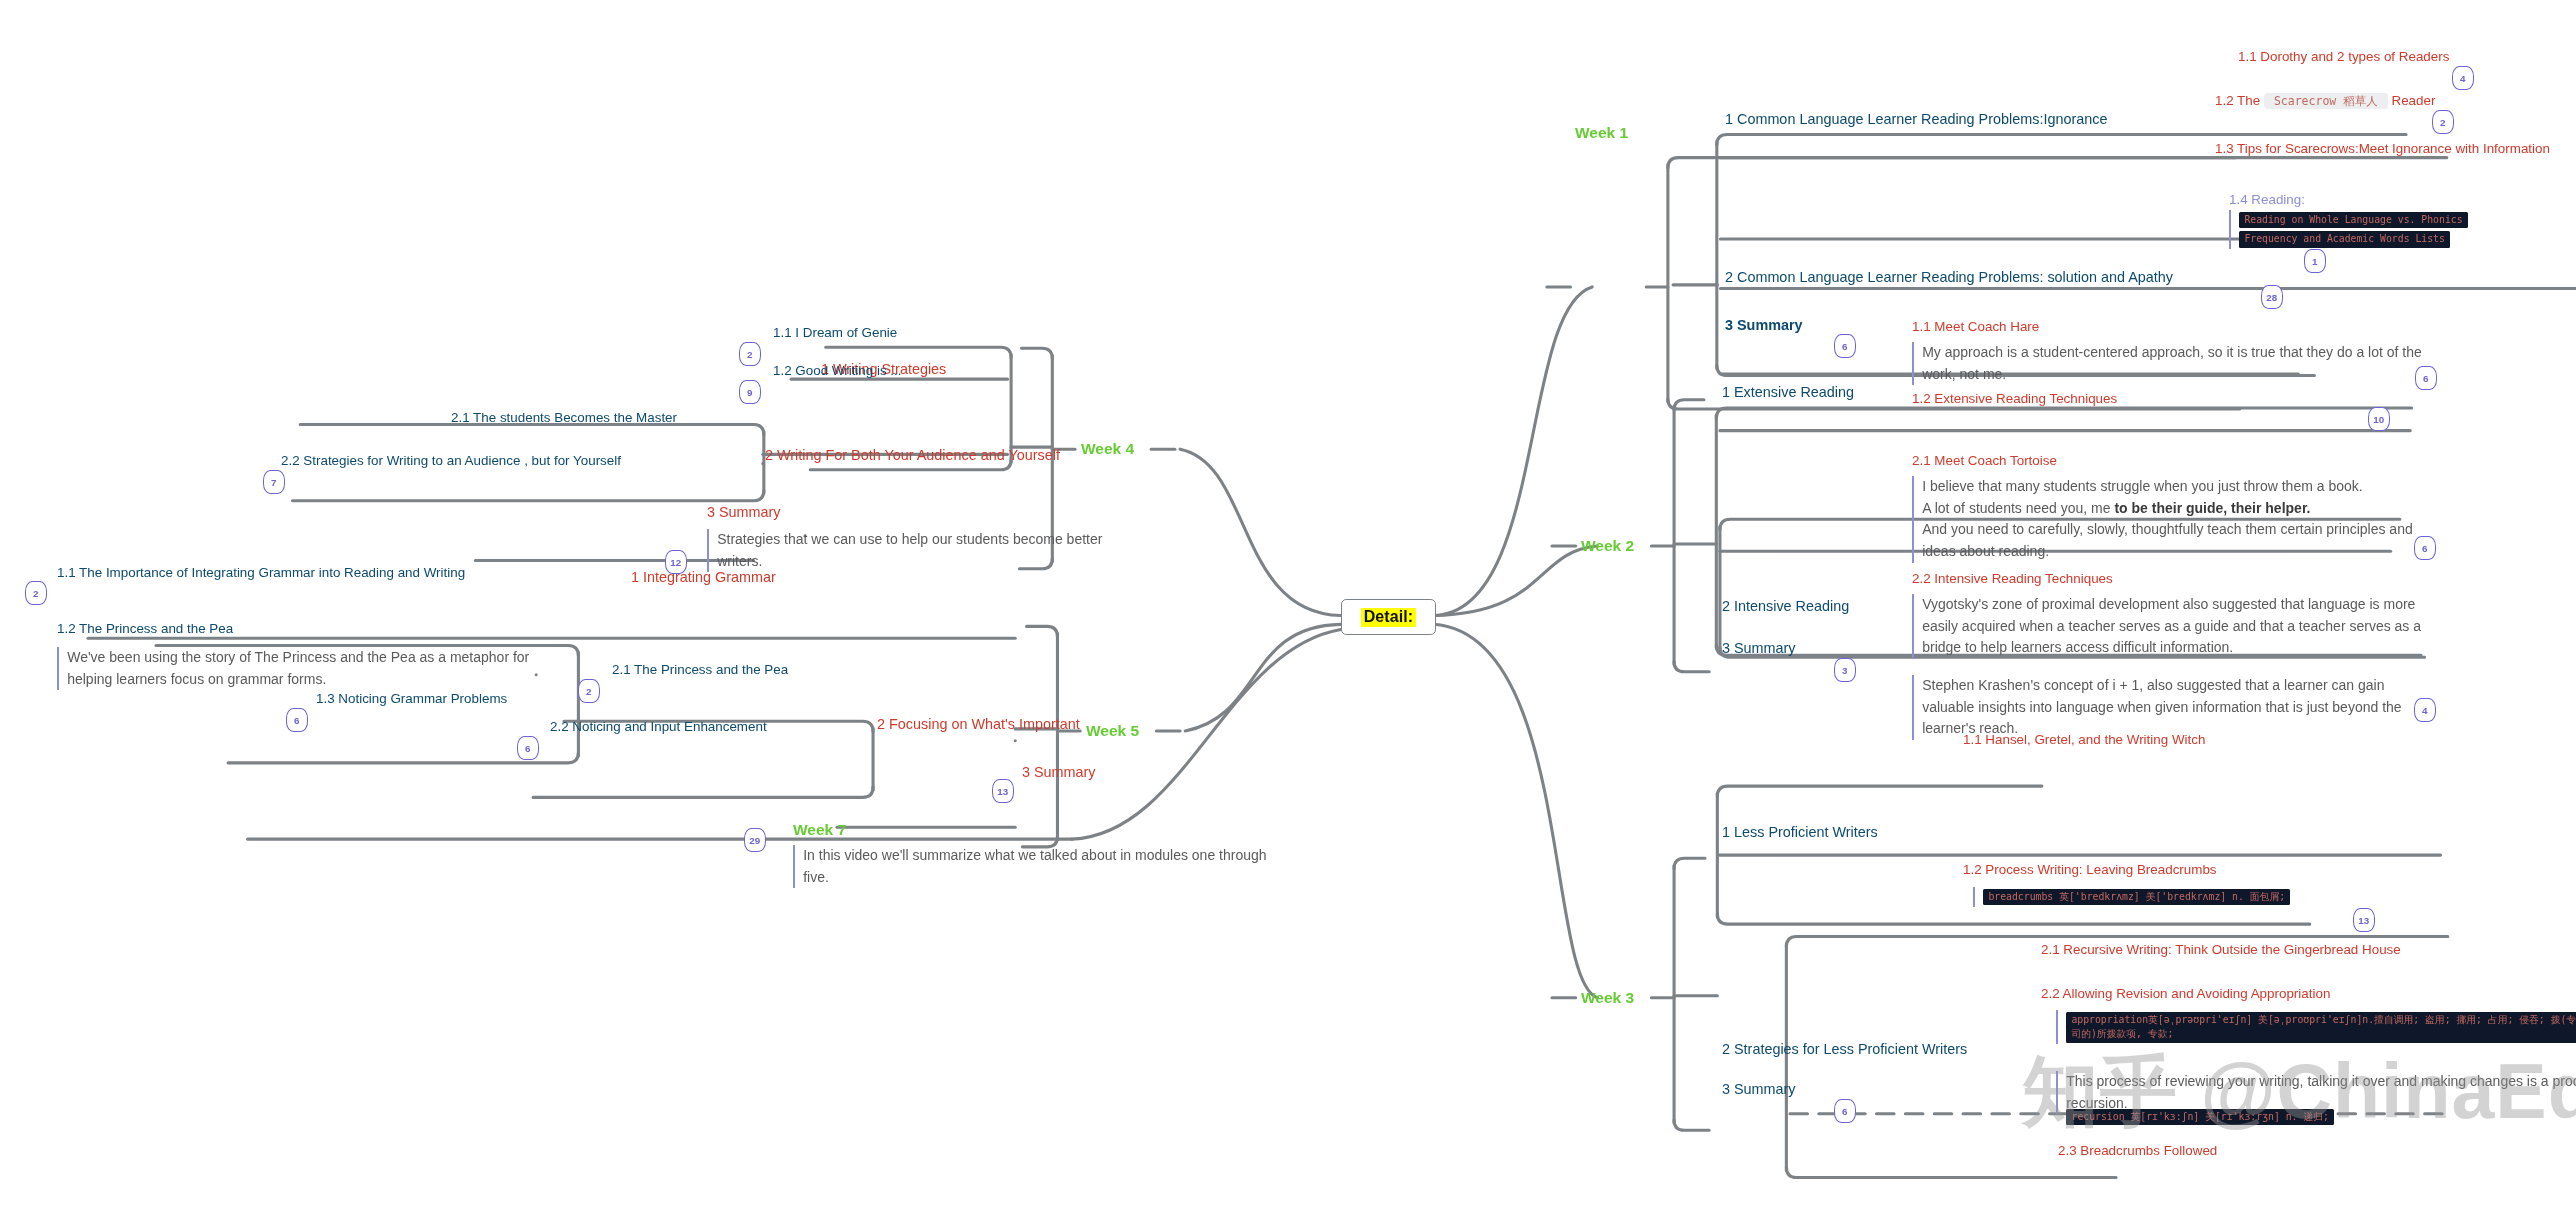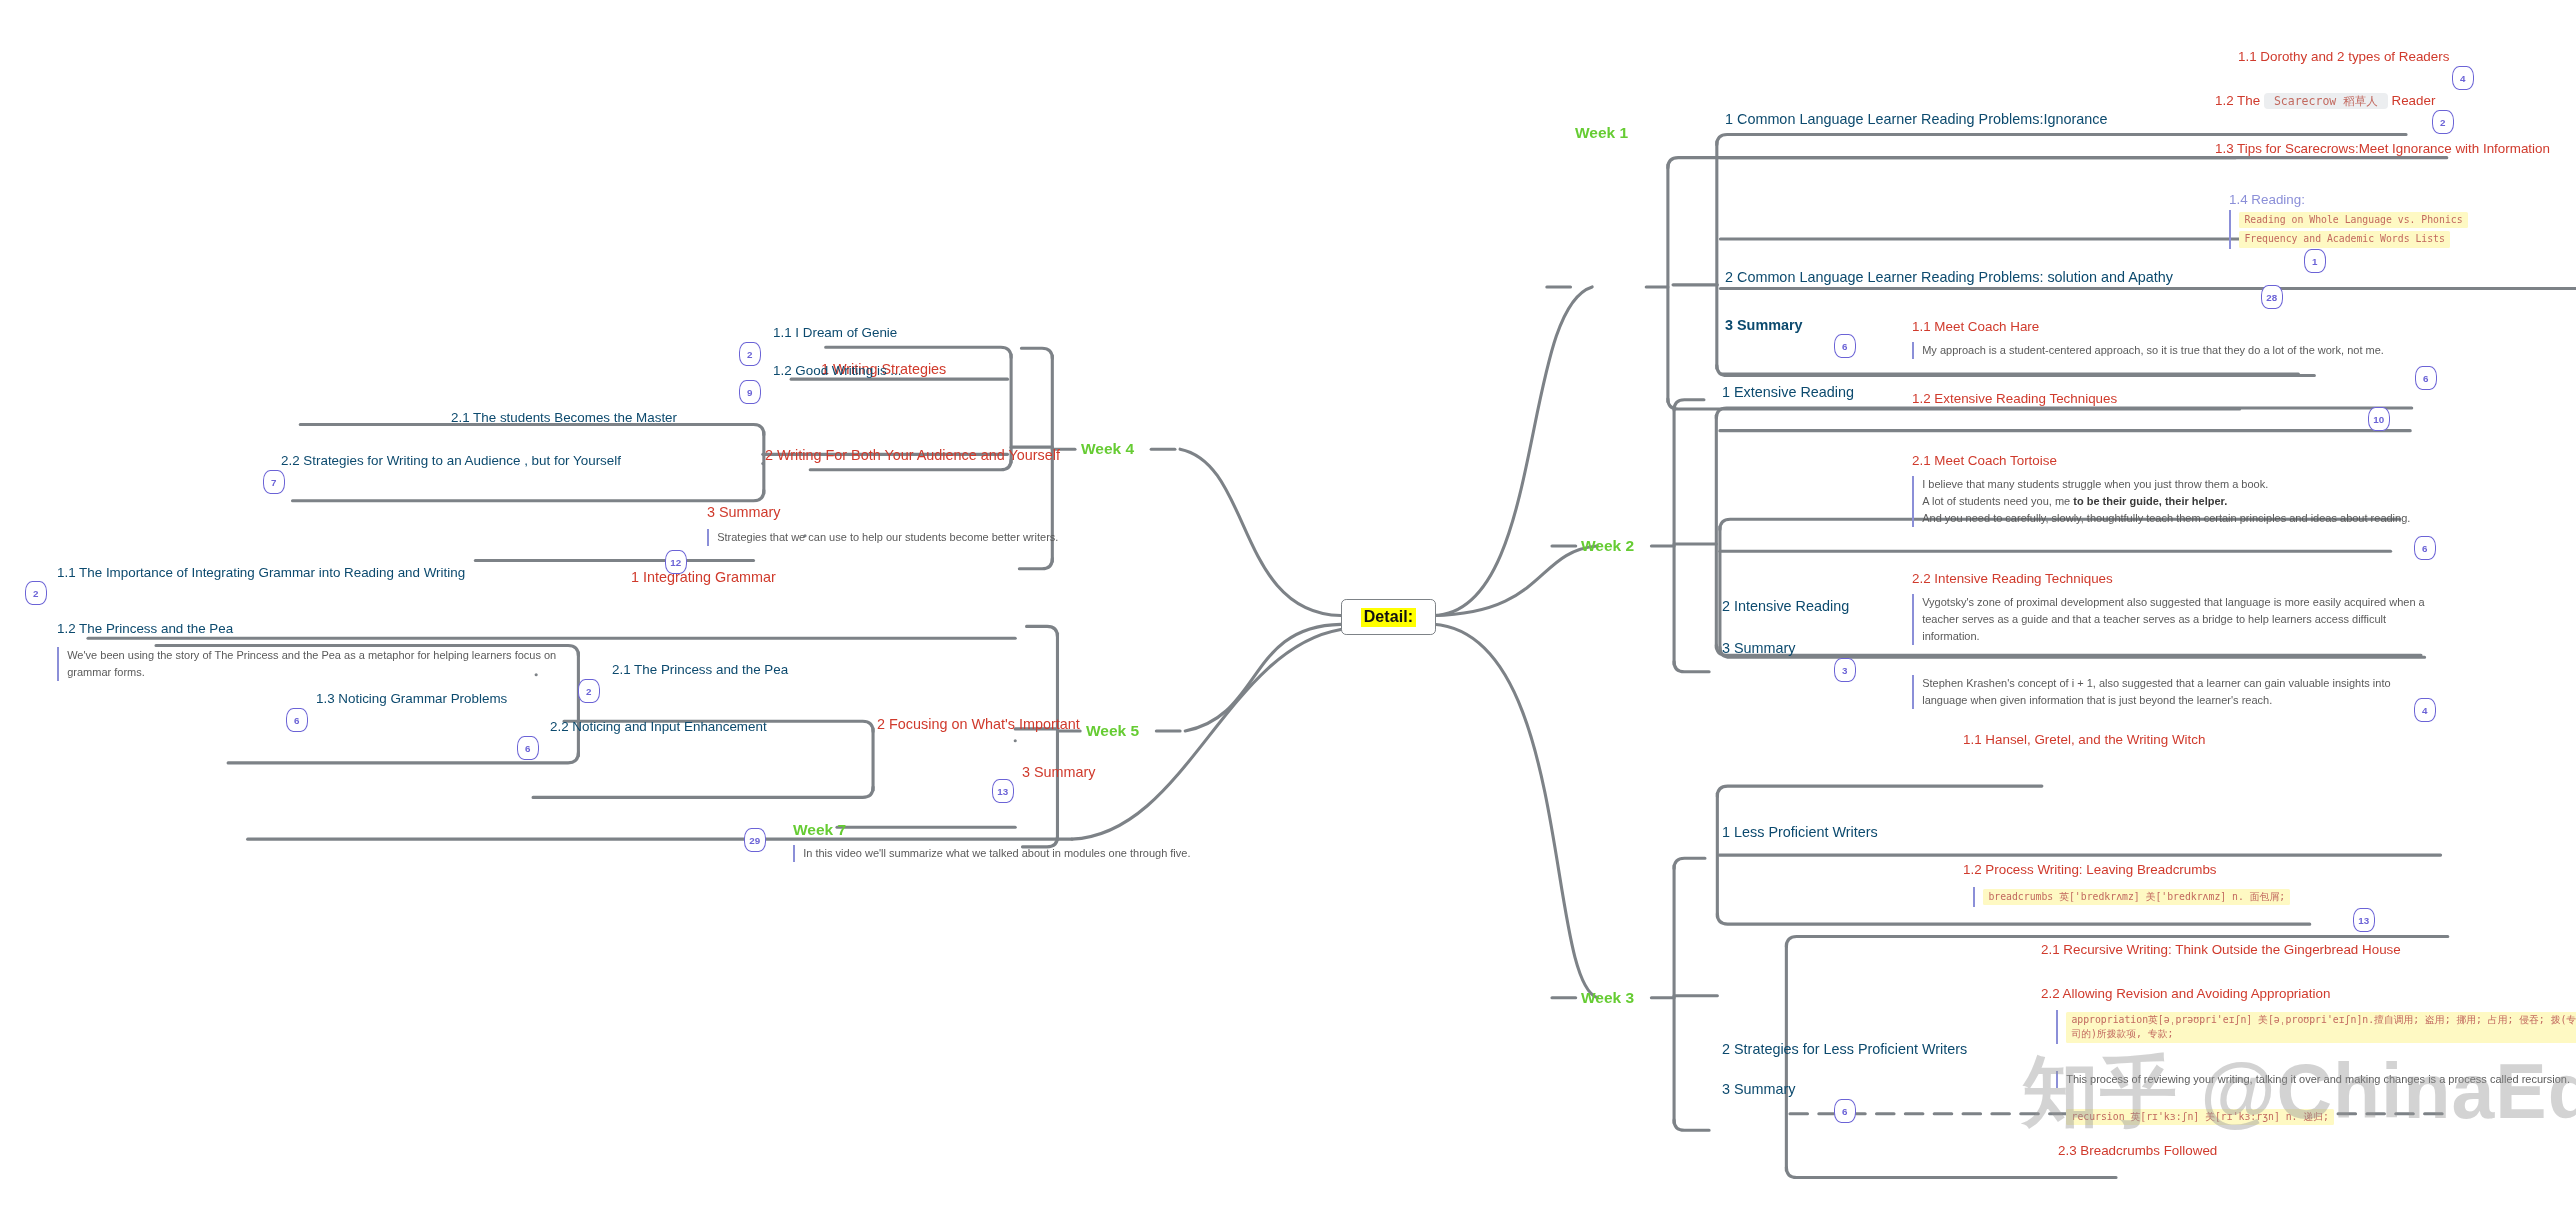--- a/index.html
+++ b/index.html
@@ -27,36 +27,36 @@
   .lv2{font-size:14.4px;}                            
   .lv3{font-size:13.4px;}                            
   .bold{font-weight:bold;}
 
   
   .note{
     position:absolute;
     border-left:2.1px solid #8b8fd8;
     padding-left:8.2px;
     color:#5a5a5a;
-    font-size:11px;
+    font-size:14px;
     line-height:1.55;
     white-space:normal;
   }
   .note b{color:#3a3a3a;}
 
   
   .codeblock{
     position:absolute;
     border-left:2.1px solid #8b8fd8;
     padding-left:8.2px;
     white-space:normal;
   }
   .codeblock .code-line{
     display:inline-block;
-    background:#fef9c3;
+    background:#0f172a;
     color:#c2695f;
     font-family:"DejaVu Sans Mono","Liberation Mono",monospace;
     font-size:9.8px;
     line-height:1.5;
     padding:1px 5.2px;
     margin:1.5px 0;
     border-radius:1.5px;
     white-space:nowrap;
   }
   .codeblock .code-line.wrap{white-space:normal;}

